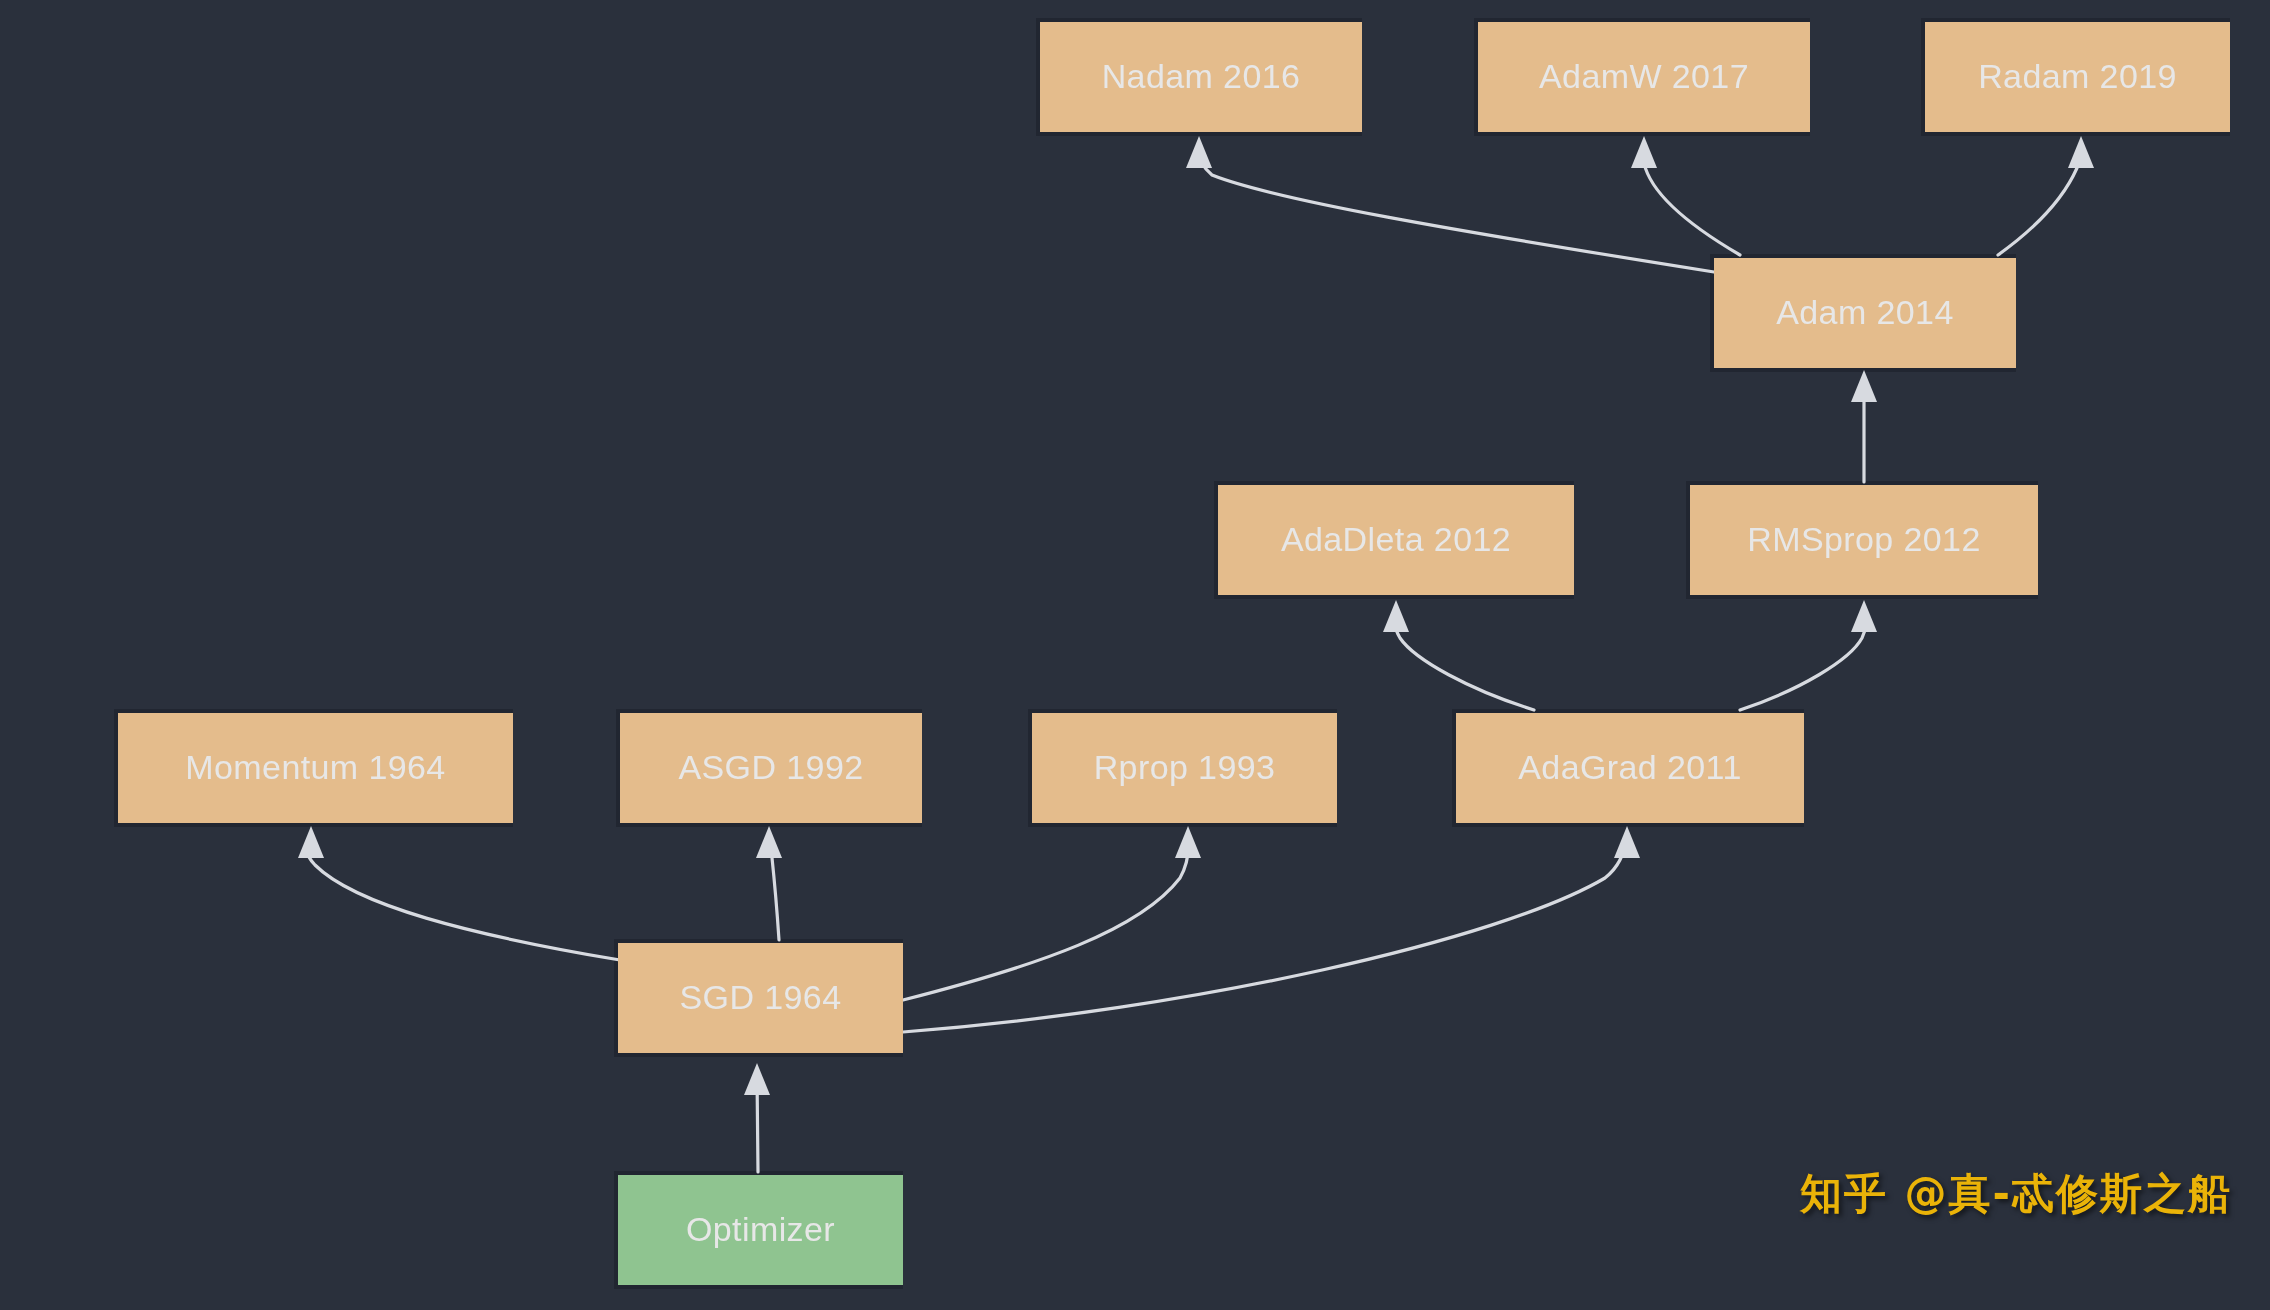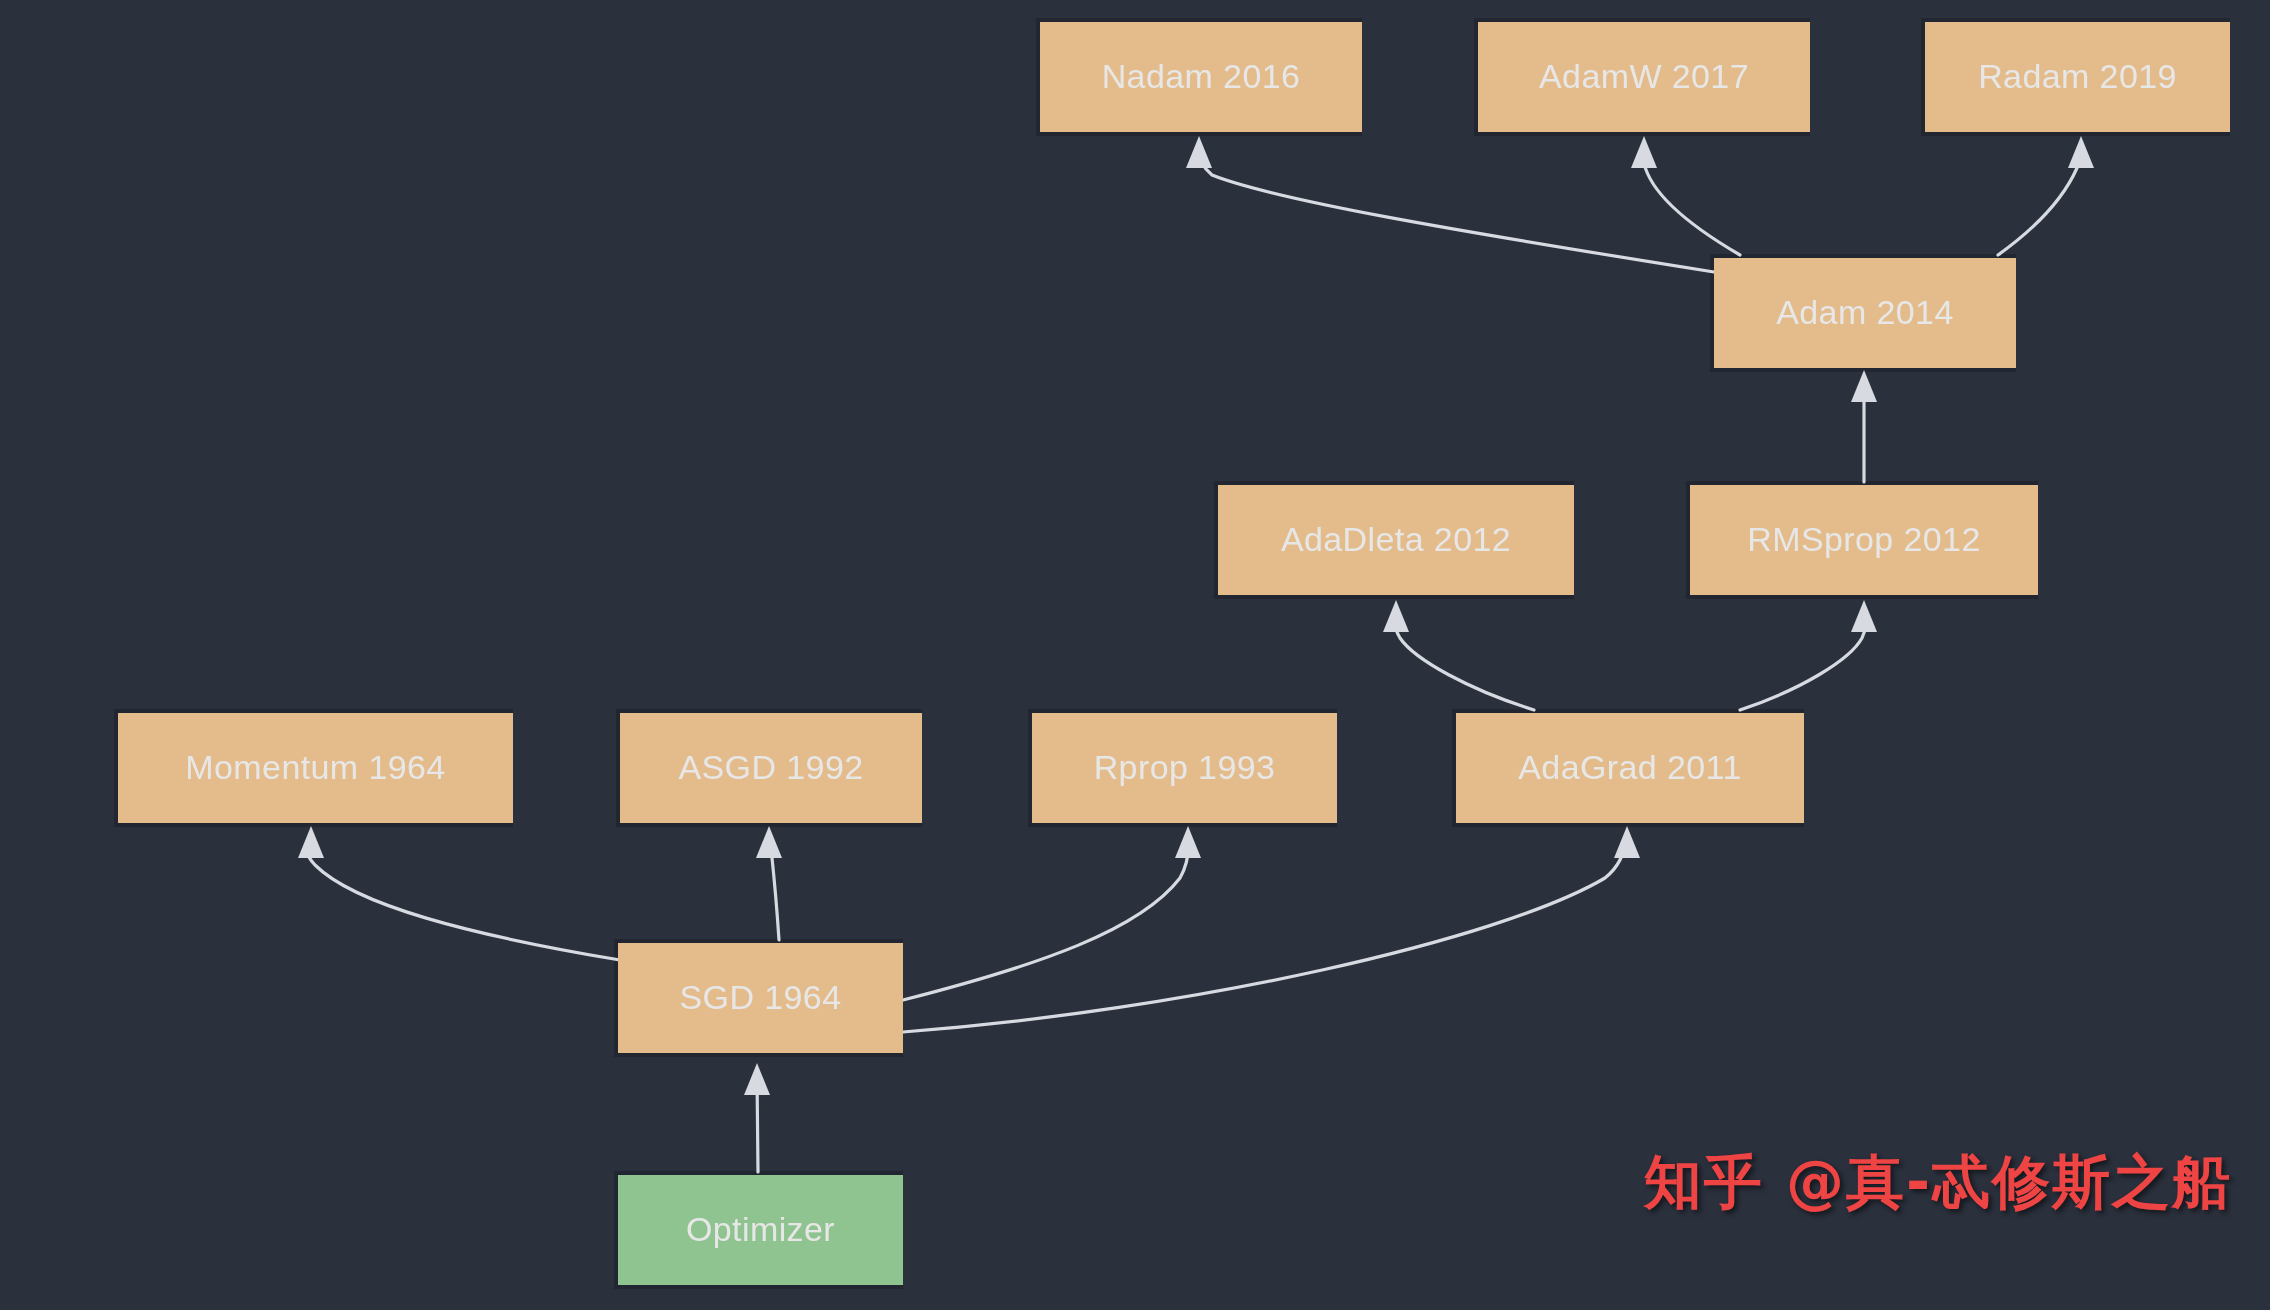--- a/index.html
+++ b/index.html
@@ -45,23 +45,23 @@
     stroke: none;
   }
   .node-shadow {
     fill: #20252f;
     opacity: 0.85;
   }
   #watermark {
     position: absolute;
     right: 38px;
     bottom: 88px;
-    color: #ef4444;
+    color: #eab308;
     font-family: "DejaVu Sans", "Liberation Sans", sans-serif;
-    font-size: 58px;
+    font-size: 42px;
     font-weight: 700;
     letter-spacing: 2px;
     text-shadow: 3px 3px 5px rgba(0,0,0,0.55);
     white-space: nowrap;
     user-select: none;
   }
 </style>
 </head>
 <body>
 

